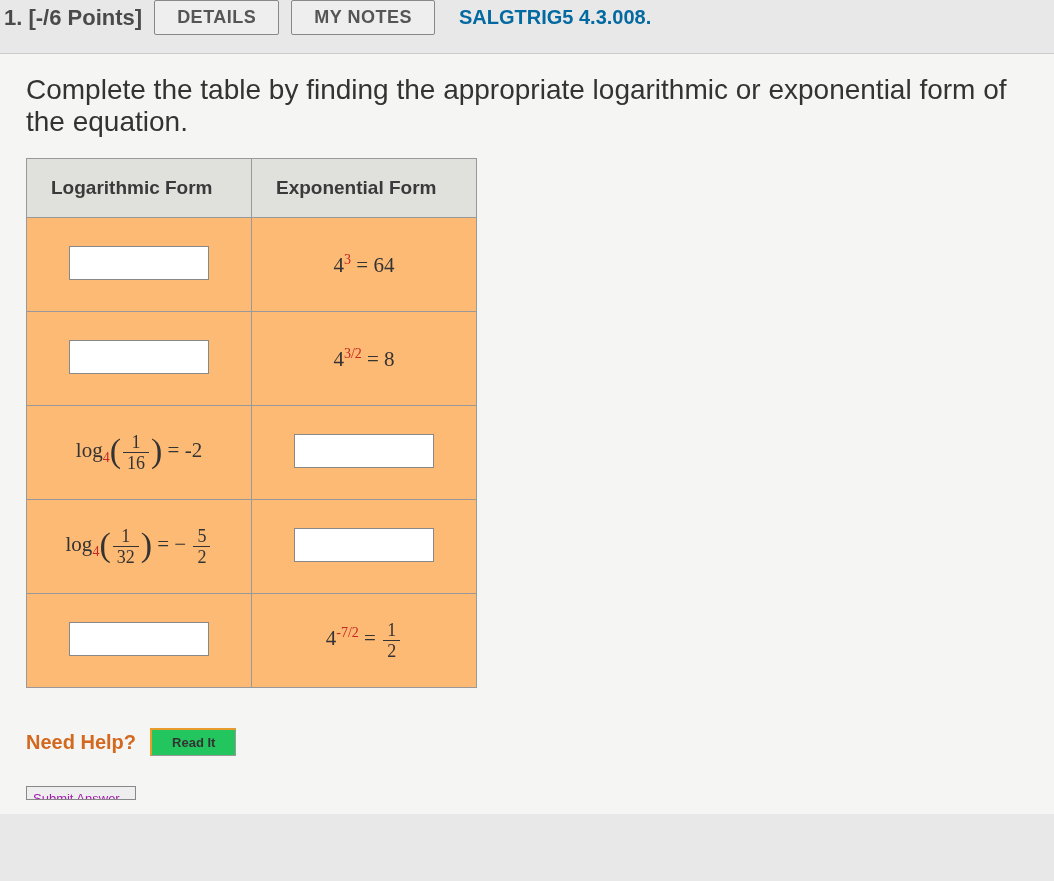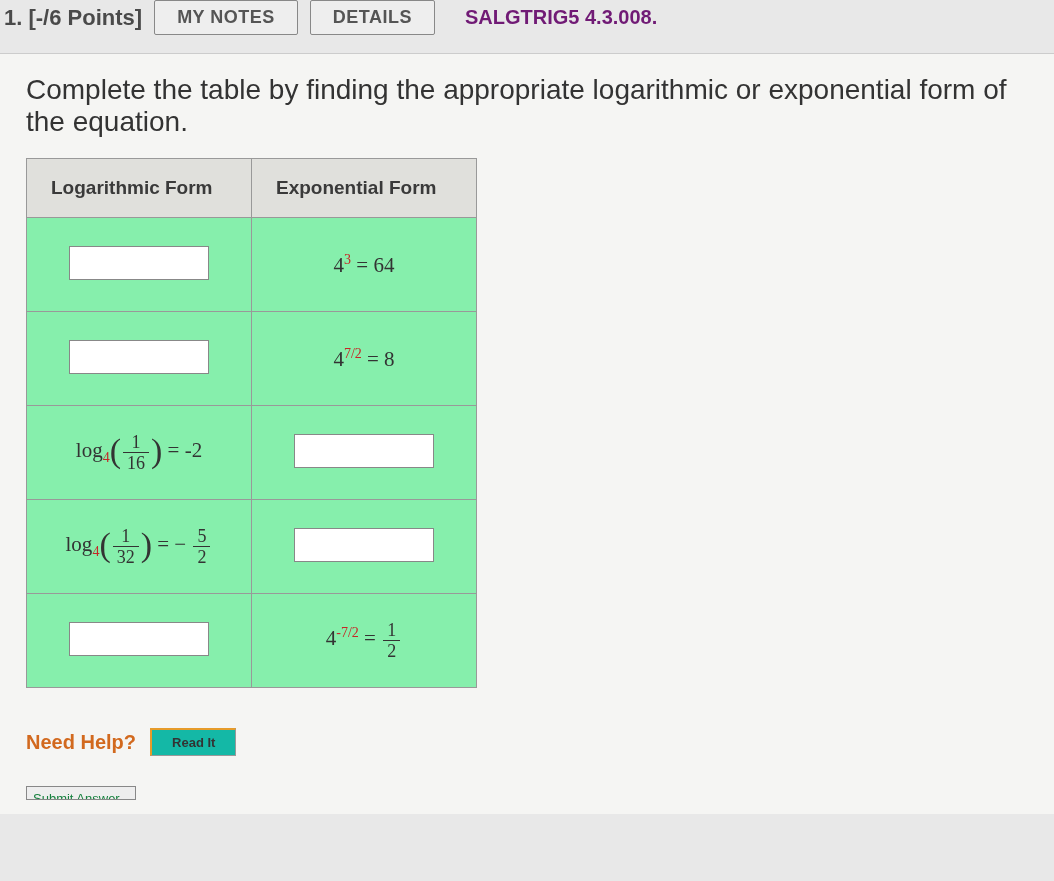--- a/index.html
+++ b/index.html
@@ -31,37 +31,37 @@
     font-weight: bold;
     font-size: 18px;
     padding: 6px 22px;
     letter-spacing: 0.5px;
     cursor: pointer;
     border-radius: 2px;
   }
   .ref {
     font-size: 20px;
     font-weight: bold;
-    color: #701a75;
-    margin-left: 18px;
+    color: #0369a1;
+    margin-left: 12px;
   }
   .content {
     background: #f5f5f3;
     border-top: 1px solid #ccc;
     padding: 20px 26px 10px 26px;
     min-height: 760px;
   }
   .prompt {
     font-size: 28px;
     color: #333;
     margin-bottom: 20px;
   }
   table.log-exp {
     border-collapse: collapse;
-    background: #86efac;
+    background: #fdba74;
   }
   table.log-exp th {
     background: #e0e0dc;
     border: 1px solid #999;
     font-weight: bold;
     font-size: 19px;
     padding: 18px 24px;
     text-align: left;
     color: #3a3a3a;
   }
@@ -108,47 +108,47 @@
   .need-help-label {
     font-size: 20px;
     font-weight: bold;
     color: #d2691e;
     text-align: right;
   }
   .read-it {
     border: 1px solid #999;
     border-top: 2px solid #e69b2a;
     border-left: 2px solid #e69b2a;
-    background: #14b8a6;
+    background: #22c55e;
     font-weight: bold;
     font-size: 13px;
     padding: 5px 20px;
     cursor: pointer;
     color: #333;
   }
   .submit-row { margin-top: 30px; }
   .submit-btn-cut {
     border: 1px solid #888;
     background: #eee;
     font-size: 13px;
     padding: 4px 6px 0 6px;
-    color: #15803d;
+    color: #a21caf;
     height: 14px;
     overflow: hidden;
     display: inline-block;
     width: 110px;
   }
 </style>
 </head>
 <body>
 
 <div class="header-row">
   <span class="q-num">1. [-/6 Points]</span>
+  <button class="hdr-btn">DETAILS</button>
   <button class="hdr-btn">MY NOTES</button>
-  <button class="hdr-btn">DETAILS</button>
   <span class="ref">SALGTRIG5 4.3.008.</span>
 </div>
 
 <div class="content">
   <div class="prompt">Complete the table by finding the appropriate logarithmic or exponential form of the equation.</div>
 
   <table class="log-exp">
     <thead>
       <tr>
         <th>Logarithmic Form</th>
@@ -164,21 +164,21 @@
             <span>4</span><span class="sup red">3</span> = <span>64</span>
           </span>
         </td>
       </tr>
 
 
       <tr>
         <td><span class="answer-box"></span></td>
         <td>
           <span class="math">
-            <span>4</span><span class="sup red">7/2</span> = <span>8</span>
+            <span>4</span><span class="sup red">3/2</span> = <span>8</span>
           </span>
         </td>
       </tr>
 
       <tr>
         <td>
           <span class="math">
             log<span class="sub red">4</span><span class="paren">(</span><span class="frac"><span class="num">1</span><span class="den">16</span></span><span class="paren">)</span> = <span>-2</span>
           </span>
         </td>

